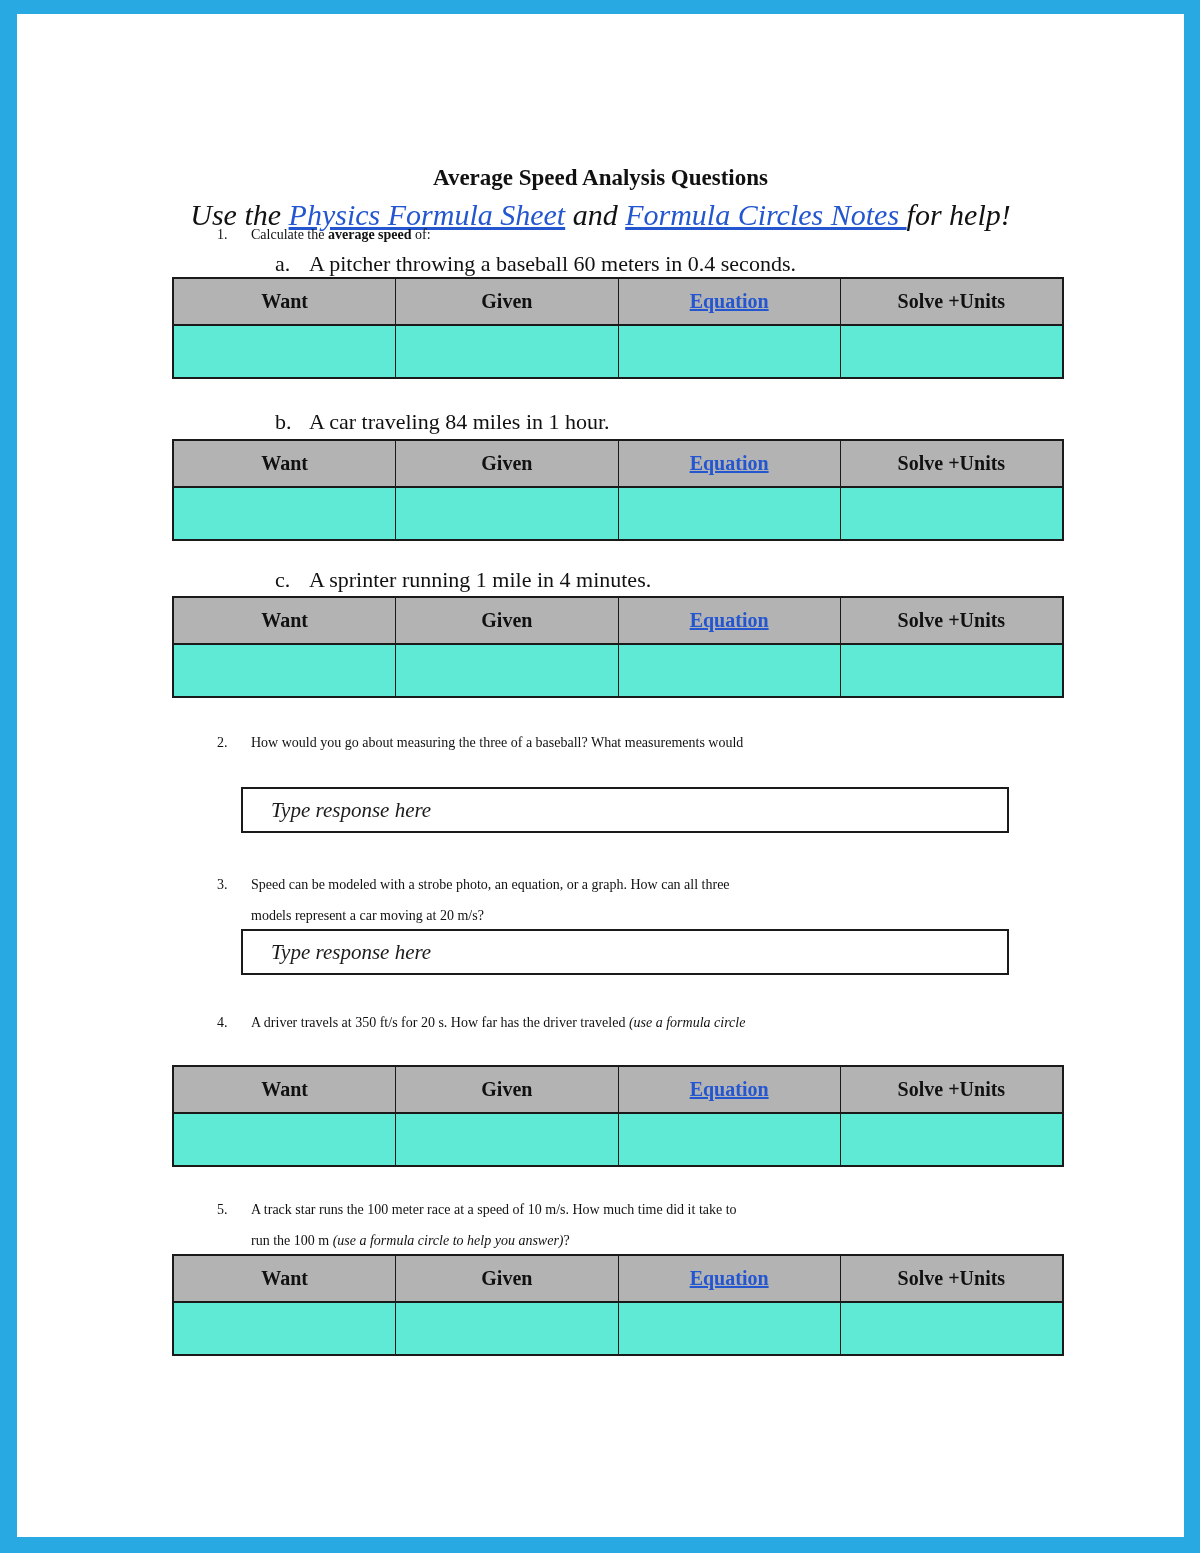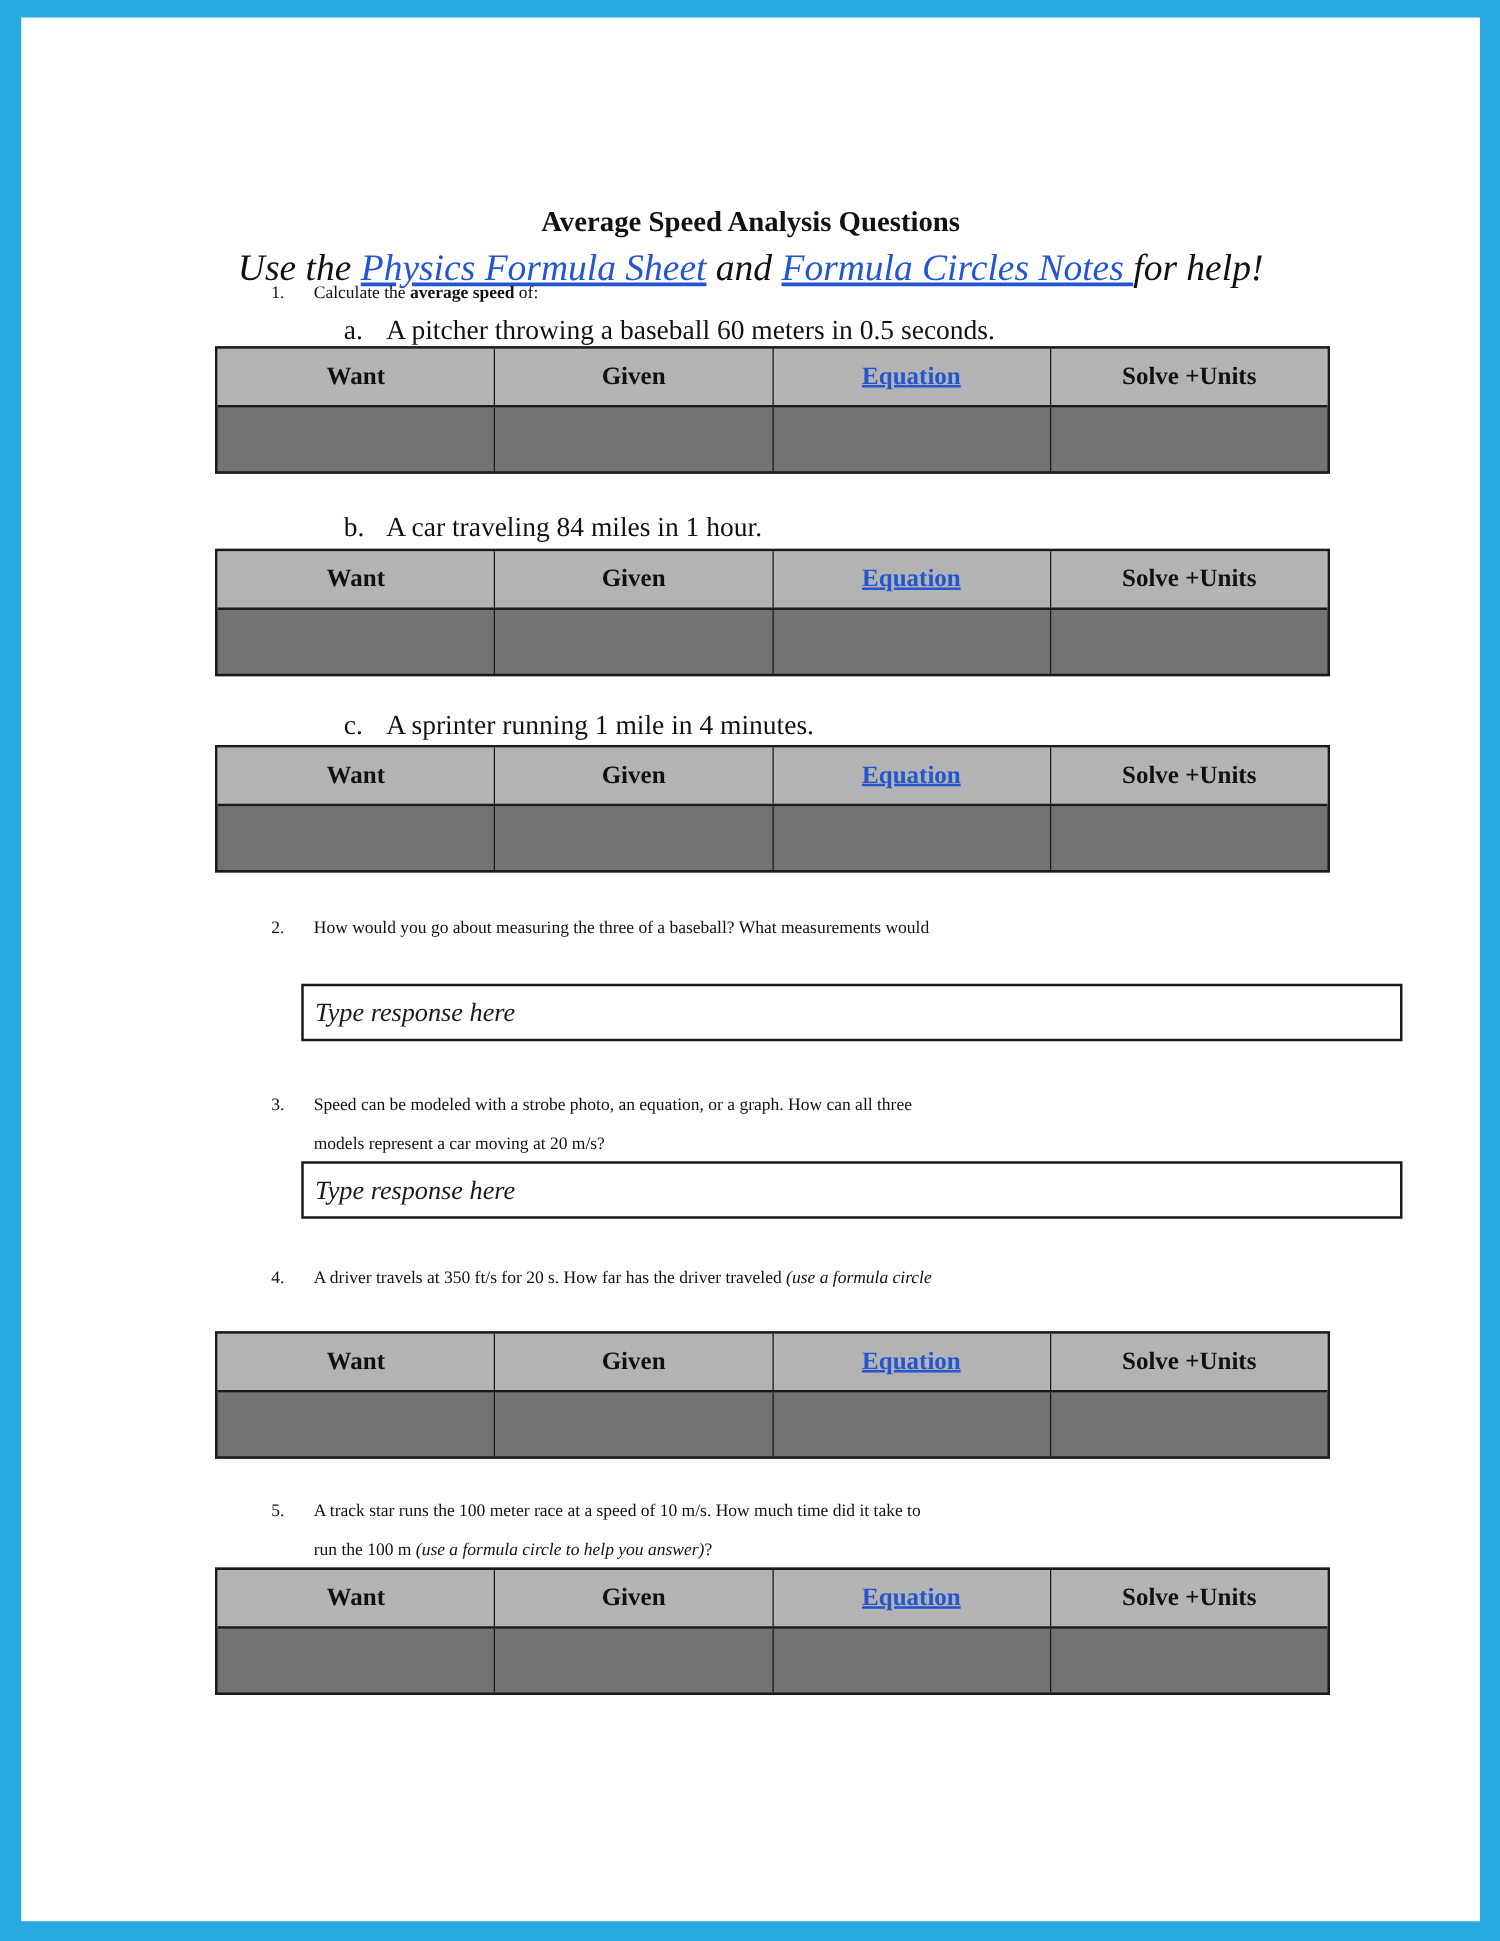--- a/index.html
+++ b/index.html
@@ -36,43 +36,43 @@
   .indent{margin-left:34px;}
   .subitem{position:absolute;left:258px;font-size:22px;white-space:nowrap;}
   .subitem .num{display:inline-block;width:34px;}
   .it{font-style:italic;}
   .b{font-weight:bold;}
 
   .wgse-table{
     position:absolute;left:155px;width:892px;
     border:2px solid #1a1a1a;
     box-sizing:border-box;
-    background:#737373;
+    background:#5eead4;
   }
   .thead{
     display:flex;height:45px;
     background:var(--header_bg,#B3B3B3);
     border-bottom:2px solid #1a1a1a;
   }
   .th{
     flex:1;display:flex;align-items:center;justify-content:center;
     font-weight:bold;font-size:20px;
     border-right:1px solid #1a1a1a;
   }
   .th:last-child{border-right:none;}
   .trow{display:flex;height:51px;}
   .td{flex:1;border-right:1px solid #1a1a1a;}
   .td:last-child{border-right:none;}
   .eq-link{font-weight:bold;}
 
   .response-box{
-    position:absolute;left:224px;width:881px;height:46px;
+    position:absolute;left:224px;width:768px;height:46px;
     border:2px solid #1a1a1a;box-sizing:border-box;
     display:flex;align-items:center;
-    padding-left:9px;
+    padding-left:28px;
     font-size:21px;font-style:italic;color:#1a1a1a;
     cursor:text;
   }
 </style>
 </head>
 <body>
 
 <div class="canvas">
   <div class="page">
 
@@ -82,21 +82,21 @@
       <span>Use the </span><span class="doclink">Physics Formula Sheet</span><span> and </span><span class="doclink">Formula Circles Notes </span><span>for help!</span>
     </div>
 
     <div class="qblock" style="top:205px">
       <div class="qline">
         <span class="num">1.</span><span>Calculate the </span><span class="b">average speed</span><span> of:</span>
       </div>
     </div>
 
     <div class="subitem" style="top:237px">
-      <span class="num">a.</span><span>A pitcher throwing a baseball 60 meters in 0.5 seconds.</span>
+      <span class="num">a.</span><span>A pitcher throwing a baseball 60 meters in 0.4 seconds.</span>
     </div>
 
     <div class="wgse-table" style="top:263px">
       <div class="thead">
         <div class="th">Want</div>
         <div class="th">Given</div>
         <div class="th">
             <span class="doclink eq-link">Equation</span>
           </div>
         <div class="th">Solve +Units</div>

